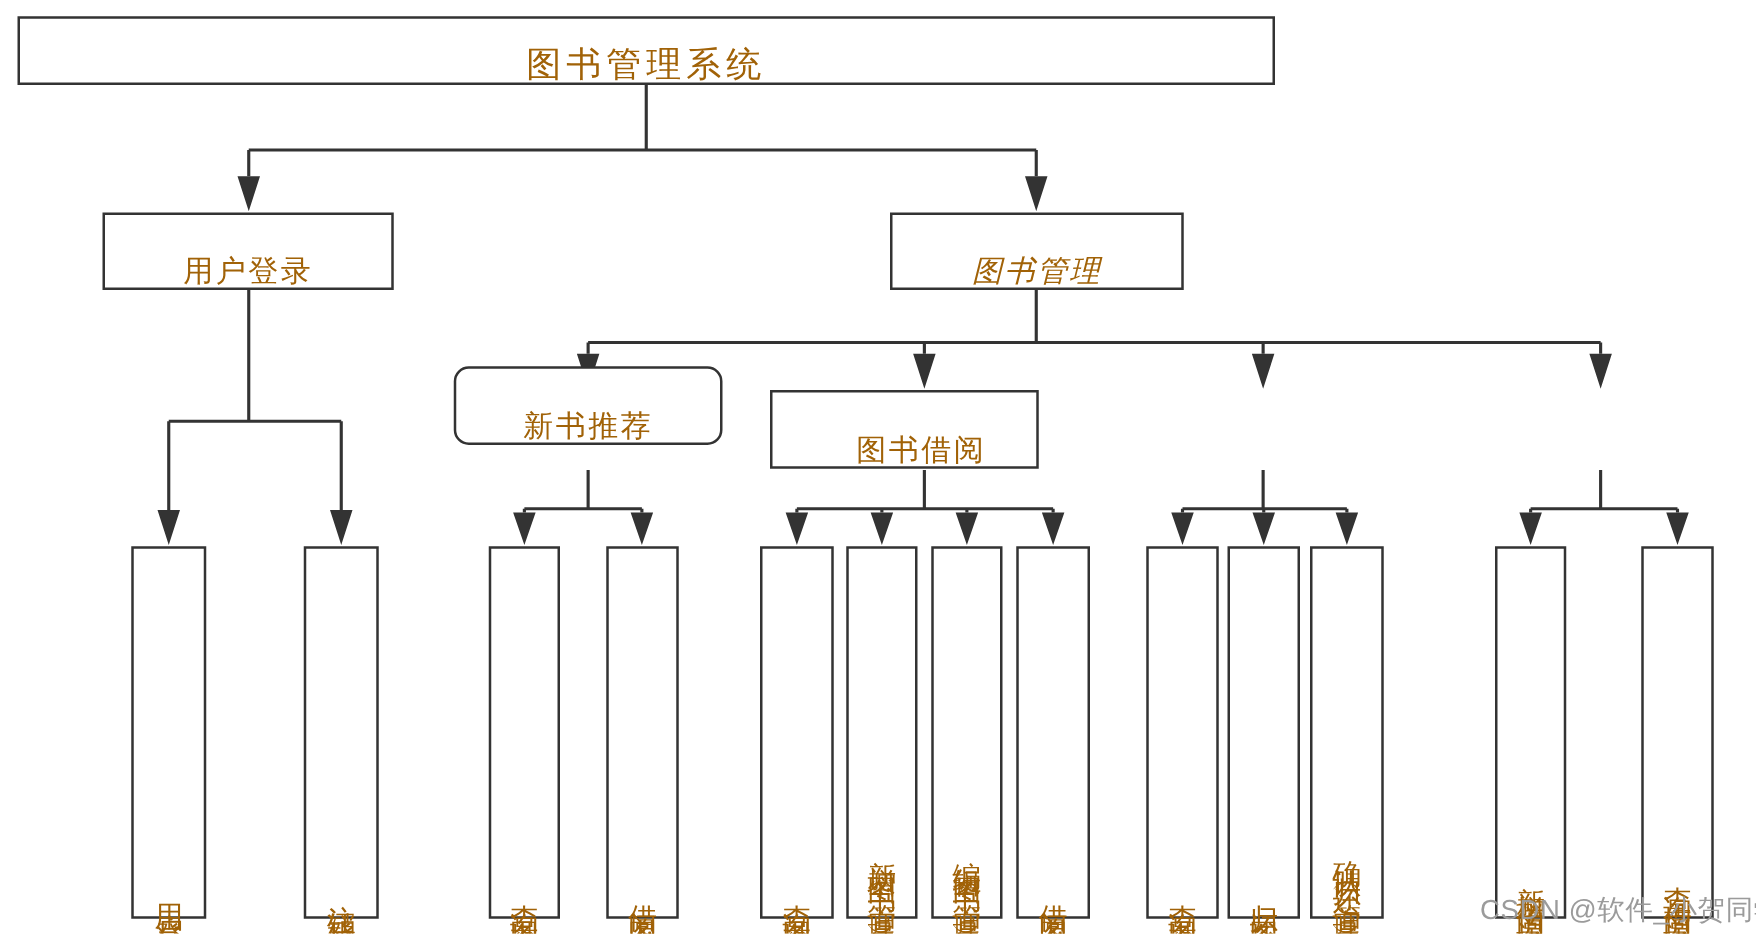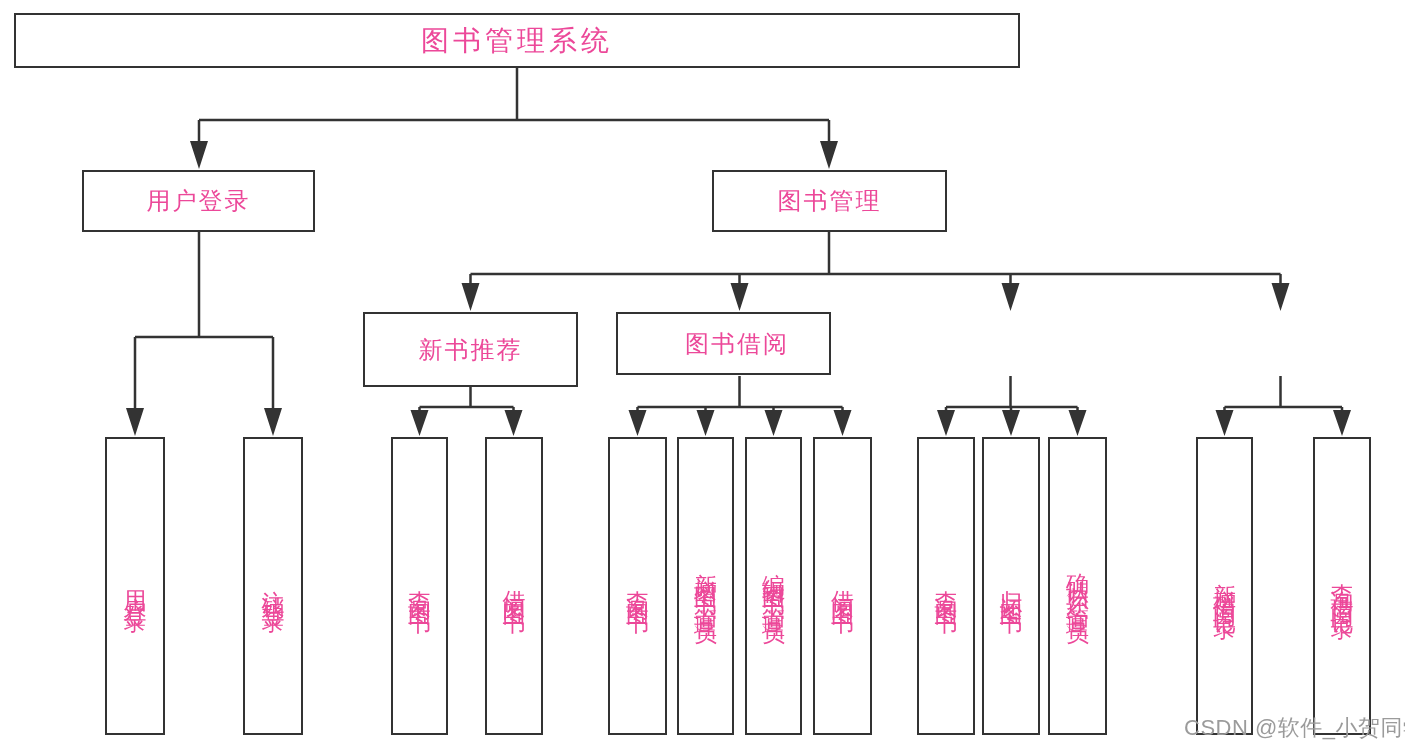--- a/index.html
+++ b/index.html
@@ -12,22 +12,22 @@
   }
   #connectors{
     position:absolute;left:0;top:0;width:1405px;height:747px;
     pointer-events:none;z-index:1;
   }
   .box{
     position:absolute;
     box-sizing:border-box;
     border:2.5px solid #333333;
     background:#ffffff;
-    color:#ec4899;
-    display:flex;align-items:center;justify-content:center;
+    color:#a16207;
+    display:flex;align-items:flex-end;justify-content:center;
     z-index:2;
     line-height:1;
   }
   .lvl1{font-size:28px;letter-spacing:4px;}
   .lvl2,.lvl3{font-size:24px;letter-spacing:2px;}
   .leaf span{
     writing-mode:vertical-rl;
     text-orientation:mixed;
     font-size:23px;
     letter-spacing:7px;
@@ -72,25 +72,25 @@
     <path fill="#333333" stroke="none" d="M1215.5,410 L1233.5,410 L1224.5,436 Z M1333,410 L1351,410 L1342,436 Z"></path>
   </svg>
 
   <div class="box lvl1" style="left:14px;top:13px;width:1006px;height:55px;">
     <span>图书管理系统</span>
   </div>
 
   <div class="box lvl2" style="left:82px;top:170px;width:233px;height:62px;">
     <span>用户登录</span>
   </div>
-  <div class="box lvl2" style="left:712px;top:170px;width:235px;height:62px;">
+  <div class="box lvl2" style="left:712px;top:170px;width:235px;height:62px;font-style:italic;">
     <span>图书管理</span>
   </div>
 
-  <div class="box lvl3" style="left:363px;top:312px;width:215px;height:75px;">
+  <div class="box lvl3" style="left:363px;top:293px;width:215px;height:63px;border-radius:12px;">
     <span>新书推荐</span>
   </div>
   <div class="box lvl3" style="left:616px;top:312px;width:215px;height:63px;padding-left:27px;">
     <span>图书借阅</span>
   </div>
 
   <div class="box leaf" style="left:105px;top:437px;width:60px;height:298px;">
     <span>用户登录</span>
   </div>
   <div class="box leaf" style="left:243px;top:437px;width:60px;height:298px;">

